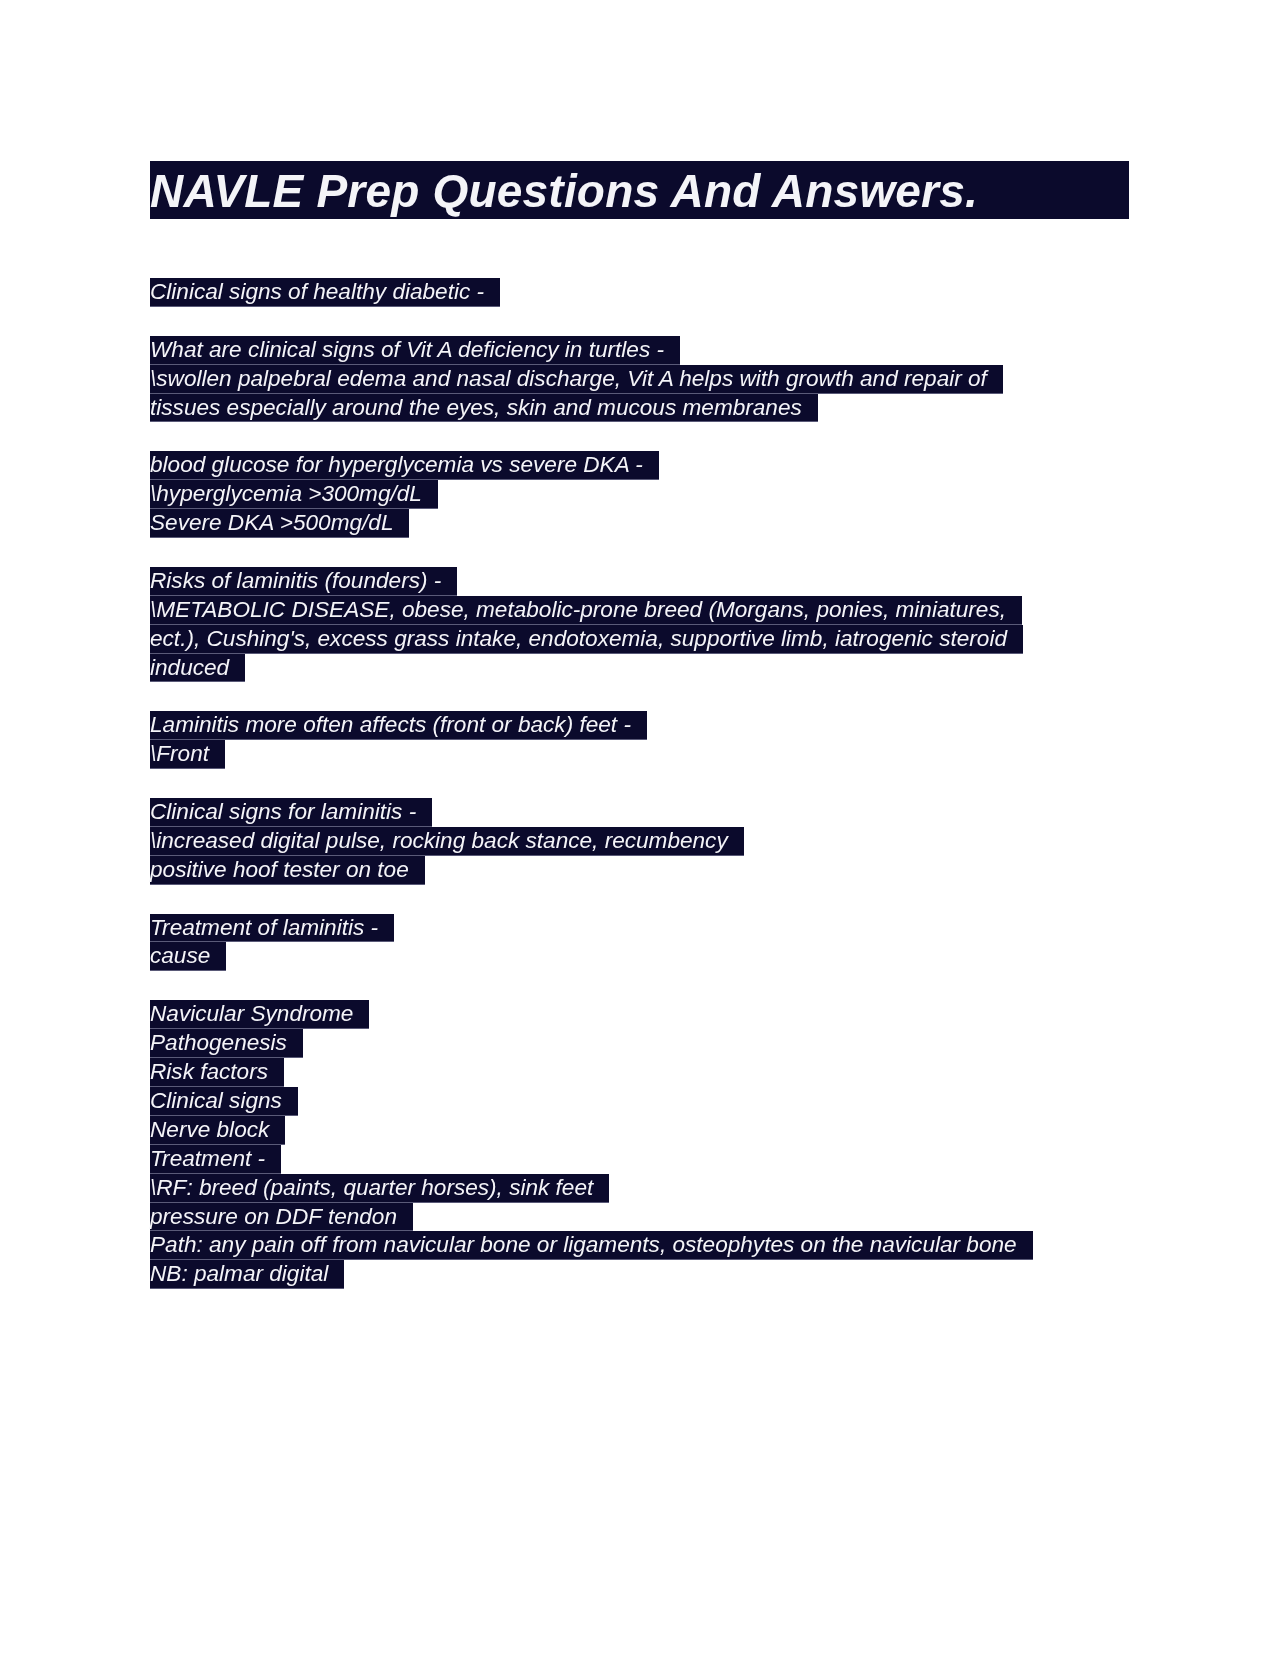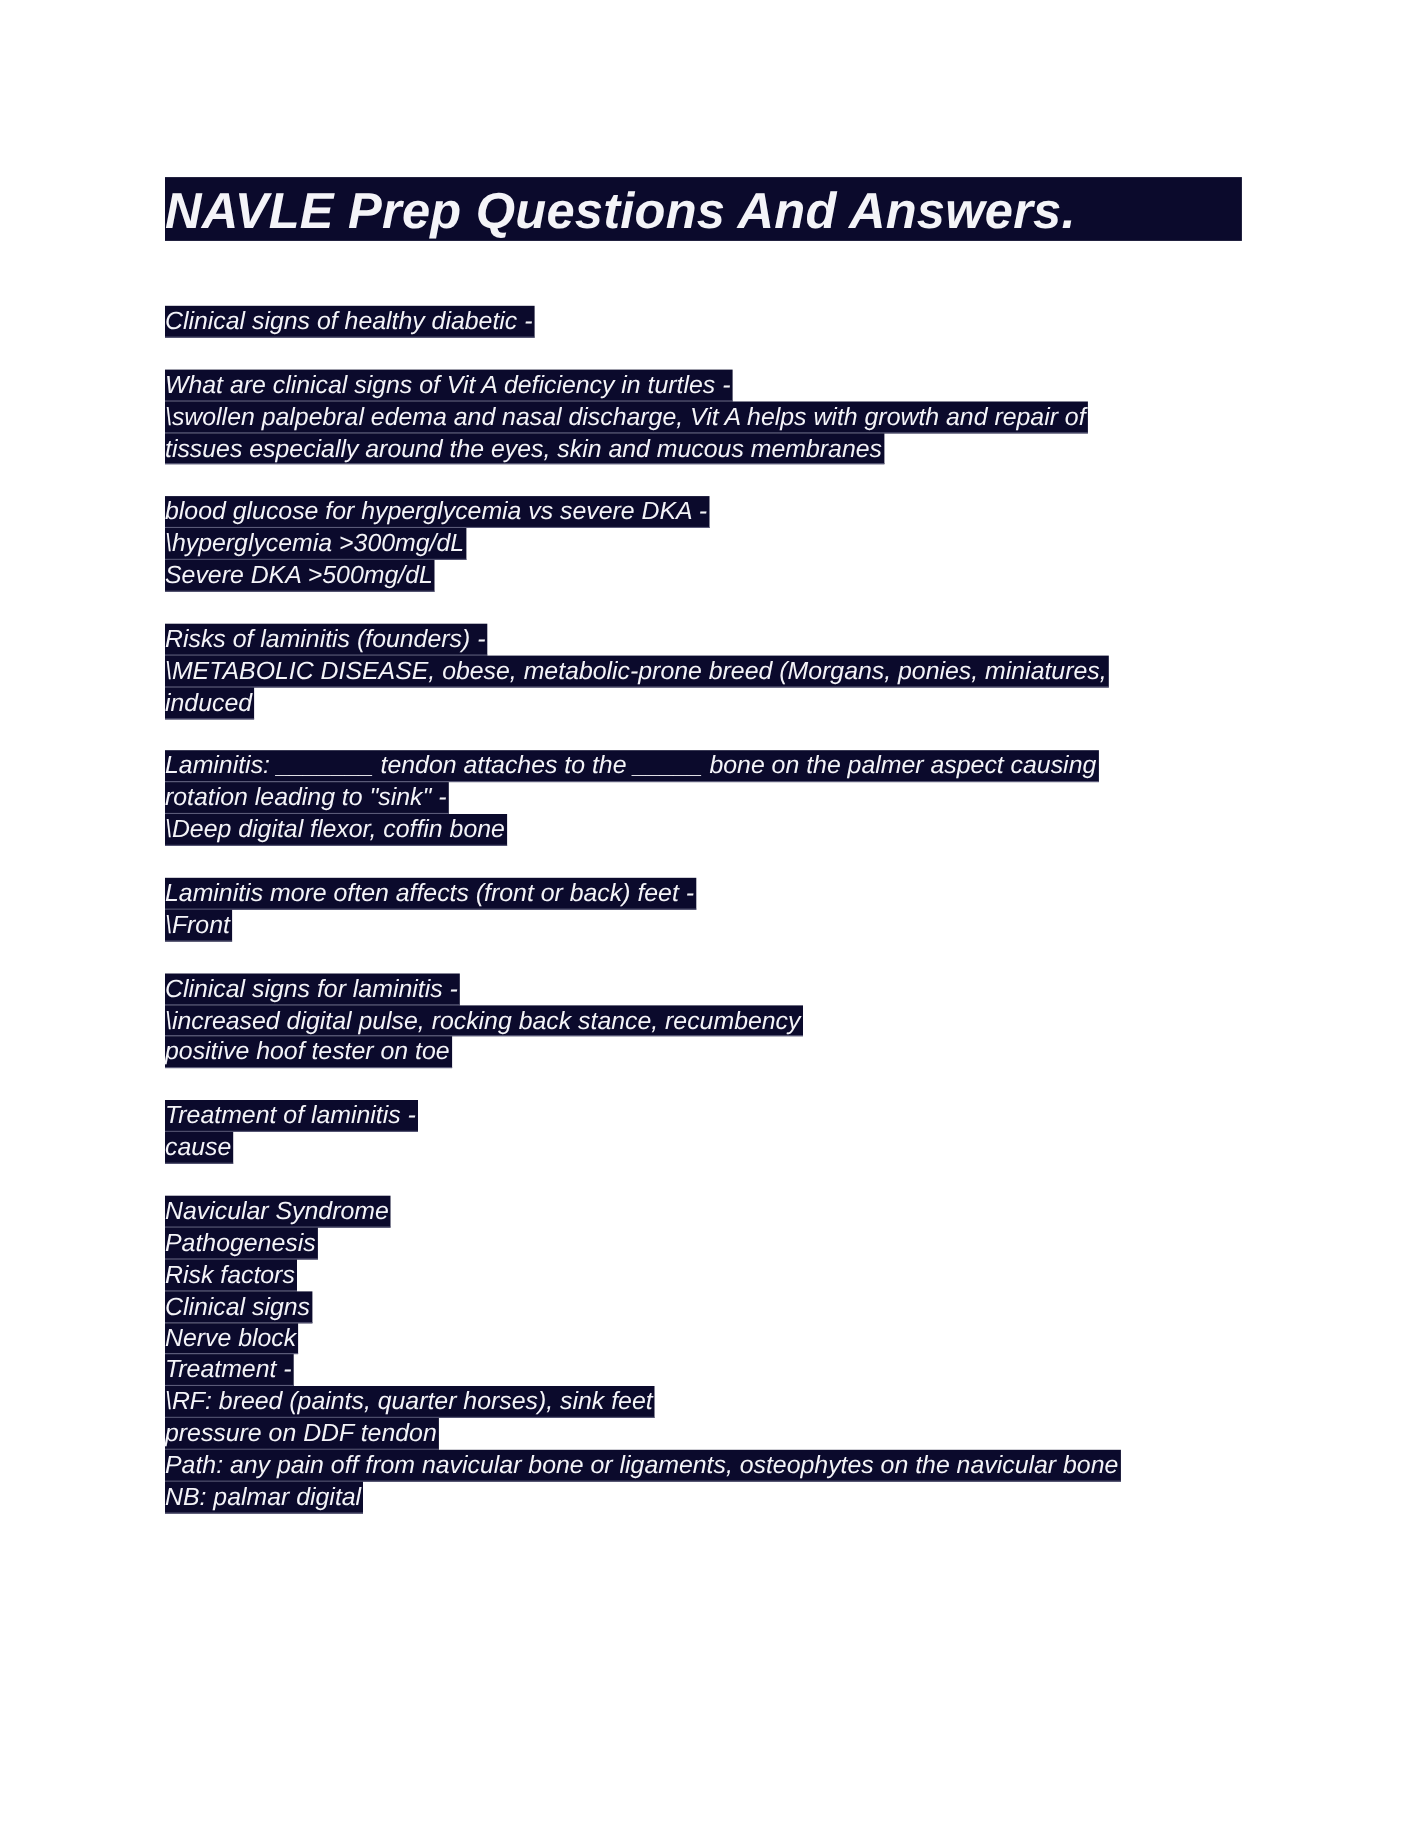--- a/index.html
+++ b/index.html
@@ -20,21 +20,21 @@
   }
   .content {
     position: absolute; left: 150px; top: 266px; width: 980px;
     font-family: "Liberation Sans", sans-serif; font-size: 22.6px;
     line-height: 28.9px; color: #f4f4f8;
   }
   .qa { margin: 0 0 28.9px 0; }
   .line { display: block; height: 28.9px; white-space: nowrap; }
   .hl {
     background: #0b0a2c; color: #f4f4f8; display: inline-block;
-    height: 28.9px; line-height: 28.9px; padding-right: 2px;
+    height: 28.9px; line-height: 28.9px; padding-right: 16px;
     border-bottom: 1px solid #5a5a78;
     box-sizing: border-box;
   }
 </style>
 </head>
 <body>
 
 <div class="page">
   <div class="title-band"></div>
   <div class="title">NAVLE Prep Questions And Answers.</div>
@@ -53,28 +53,24 @@
 
     <div class="qa">
       <span class="line"><span class="hl">blood glucose for hyperglycemia vs severe DKA -</span></span>
       <span class="line"><span class="hl">\hyperglycemia &gt;300mg/dL</span></span>
       <span class="line"><span class="hl">Severe DKA &gt;500mg/dL</span></span>
     </div>
 
     <div class="qa">
       <span class="line"><span class="hl">Risks of laminitis (founders) -</span></span>
       <span class="line"><span class="hl">\METABOLIC DISEASE, obese, metabolic-prone breed (Morgans, ponies, miniatures,</span></span>
+      <span class="line"><span class="hl">ect.), Cushing's, excess grass intake, endotoxemia, supportive limb, iatrogenic steroid</span></span>
       <span class="line"><span class="hl">induced</span></span>
     </div>
 
-    <div class="qa">
-      <span class="line"><span class="hl">Laminitis: _______ tendon attaches to the _____ bone on the palmer aspect causing</span></span>
-      <span class="line"><span class="hl">rotation leading to "sink" -</span></span>
-      <span class="line"><span class="hl">\Deep digital flexor, coffin bone</span></span>
-    </div>
 
     <div class="qa">
       <span class="line"><span class="hl">Laminitis more often affects (front or back) feet -</span></span>
       <span class="line"><span class="hl">\Front</span></span>
     </div>
 
     <div class="qa">
       <span class="line"><span class="hl">Clinical signs for laminitis -</span></span>
       <span class="line"><span class="hl">\increased digital pulse, rocking back stance, recumbency</span></span>
       <span class="line"><span class="hl">positive hoof tester on toe</span></span>

